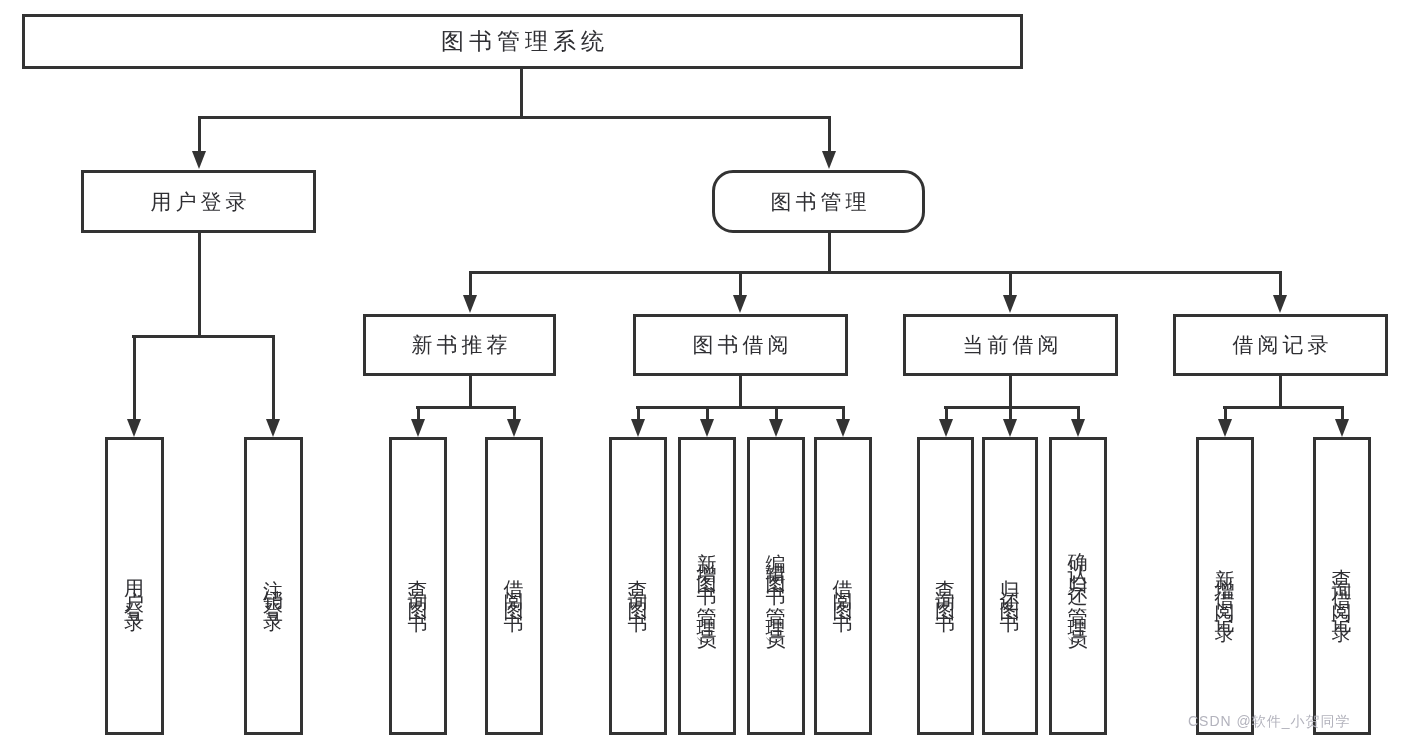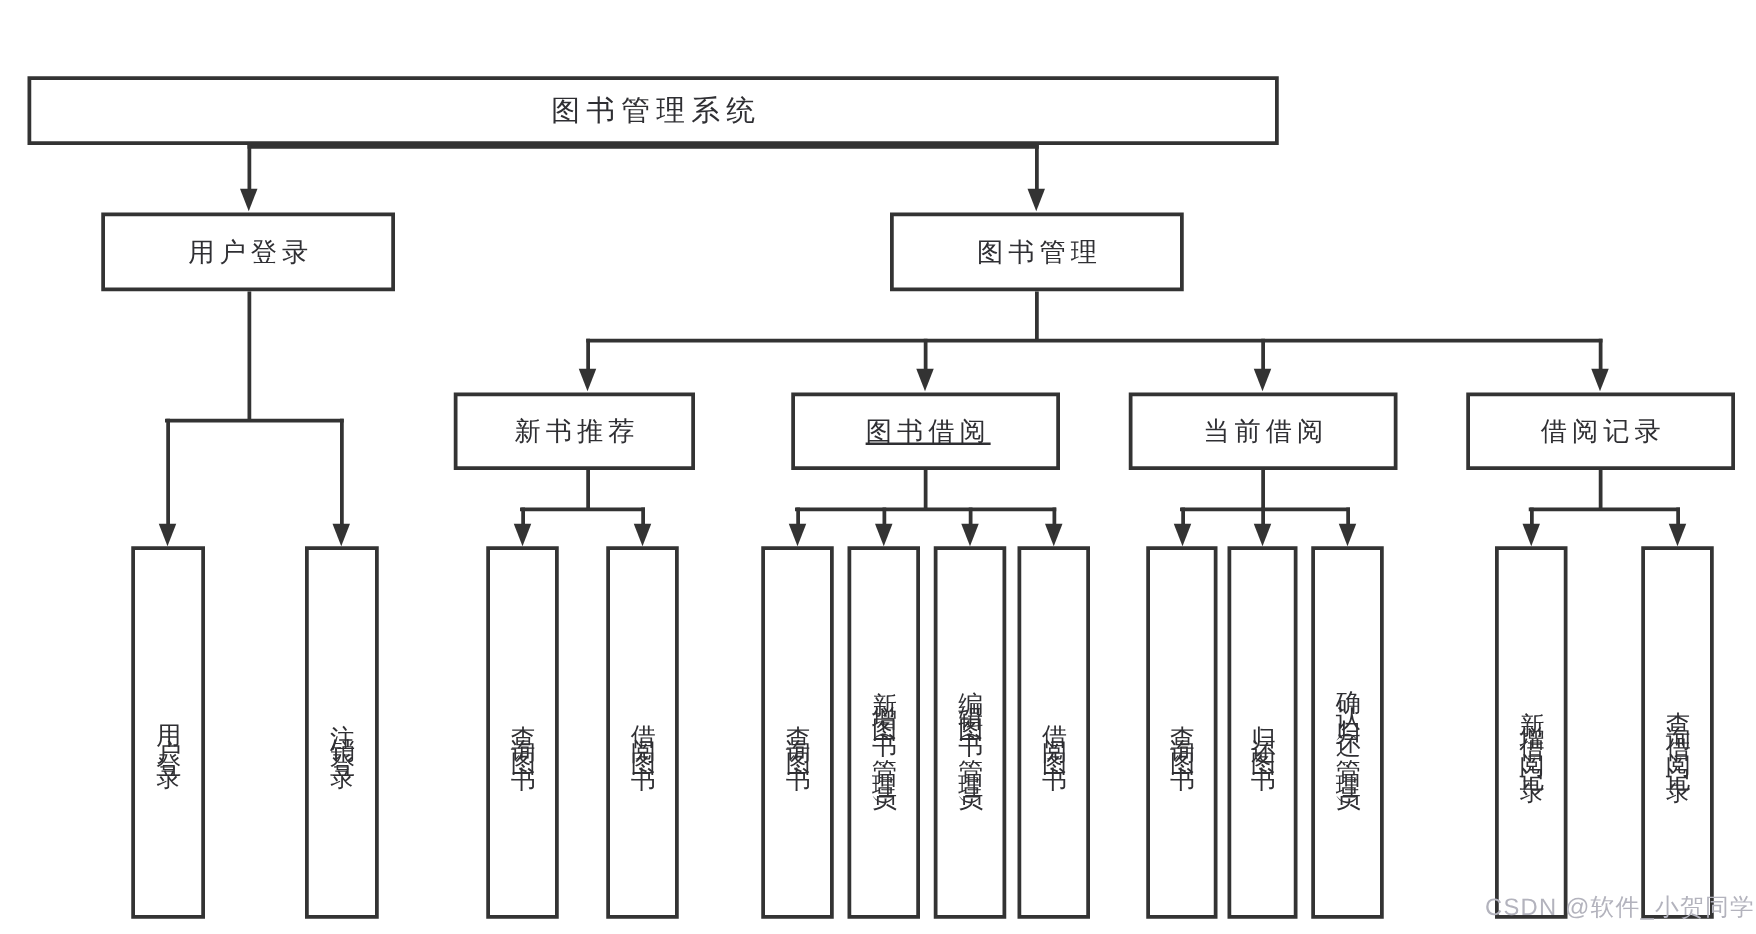--- a/index.html
+++ b/index.html
@@ -47,47 +47,47 @@
     position:absolute;
     width:0;height:0;
     border-left:7px solid transparent;
     border-right:7px solid transparent;
     border-top:18px solid #333333;
     z-index:1;
   }
   .watermark{
     position:absolute;
     left:1188px;top:713px;
-    font-size:19px;
+    font-size:14px;
     letter-spacing:1px;
     color:#b3b3bd;
     z-index:3;
     white-space:nowrap;
   }
 </style>
 </head>
 <body>
 
 <div id="canvas">
 
-  <div class="box rootbox" style="left:22px;top:14px;width:1001px;height:55px;margin-top:47px;">
+  <div class="box rootbox" style="left:22px;top:14px;width:1001px;height:55px;">
     <span>图书管理系统</span>
   </div>
 
   <div class="box hbox" style="left:81px;top:170px;width:235px;height:63px;">
     <span>用户登录</span>
   </div>
-  <div class="box hbox" style="left:712px;top:170px;width:235px;height:63px;">
+  <div class="box hbox" style="left:712px;top:170px;width:213px;height:63px;border-radius:21px;">
     <span>图书管理</span>
   </div>
 
   <div class="box hbox" style="left:363px;top:314px;width:193px;height:62px;">
     <span>新书推荐</span>
   </div>
-  <div class="box hbox" style="left:633px;top:314px;width:215px;height:62px;text-decoration:underline;">
+  <div class="box hbox" style="left:633px;top:314px;width:215px;height:62px;">
     <span>图书借阅</span>
   </div>
   <div class="box hbox" style="left:1173px;top:314px;width:215px;height:62px;">
     <span>借阅记录</span>
   </div>
   <div class="box hbox" style="left:903px;top:314px;width:215px;height:62px;">
     <span>当前借阅</span>
   </div>
 
   <div class="box vbox" style="left:105px;top:437px;width:59px;height:298px;">

